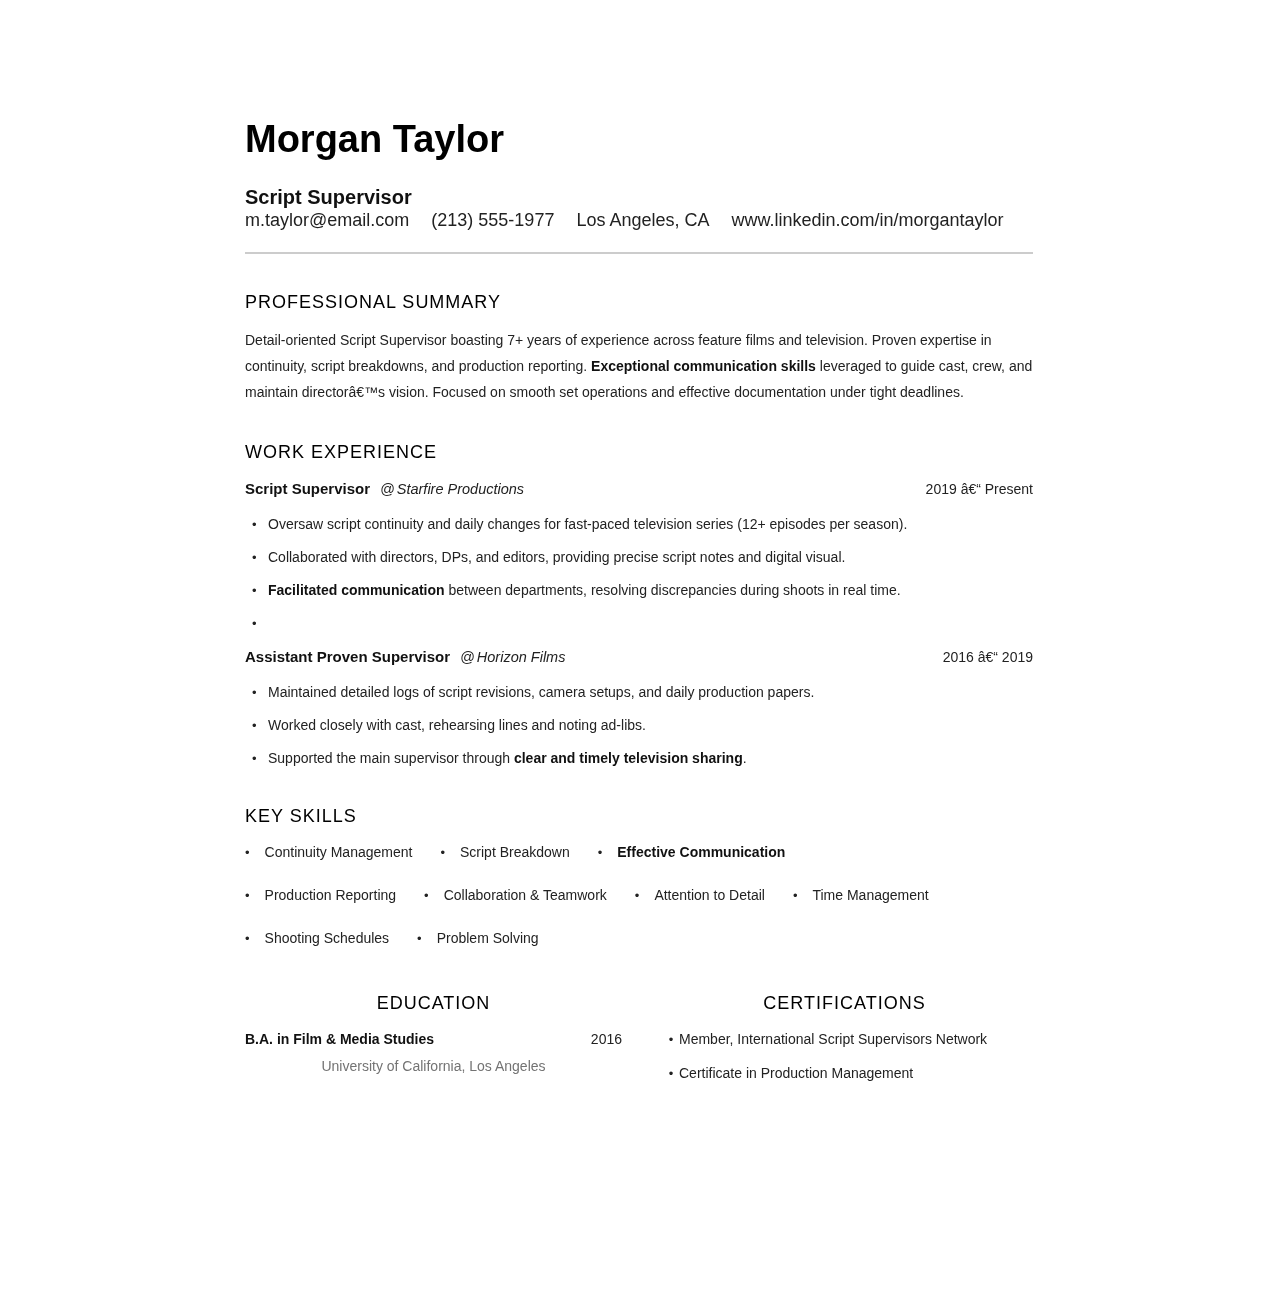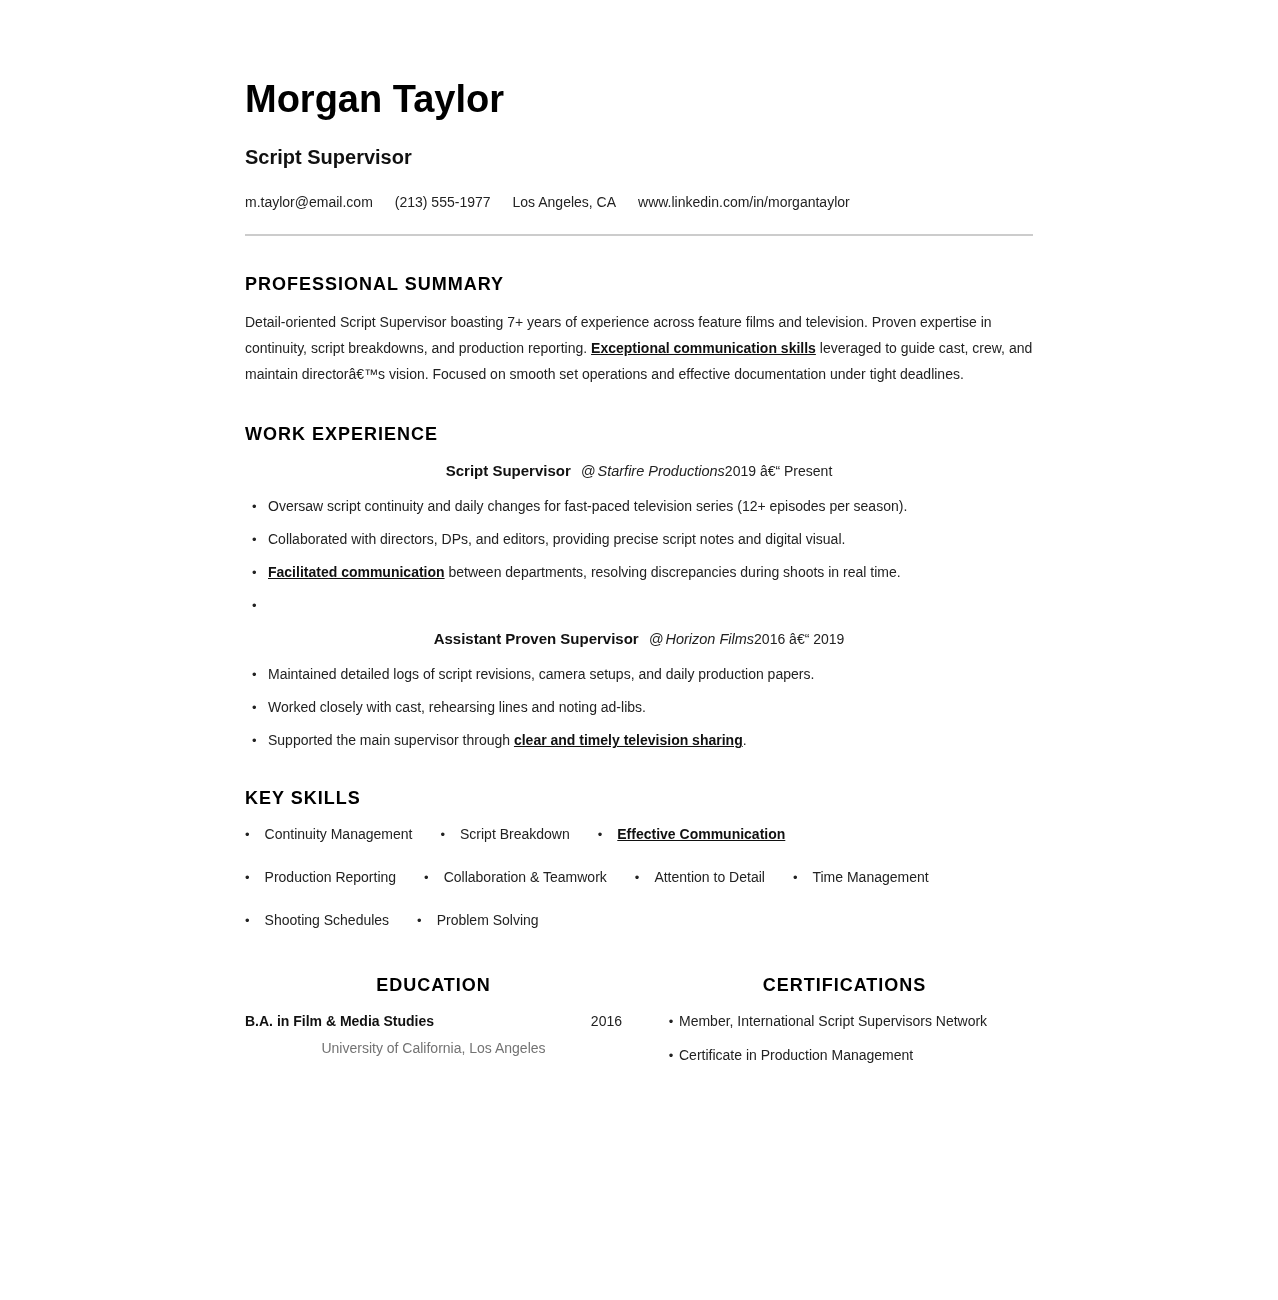--- a/index.html
+++ b/index.html
@@ -2,39 +2,39 @@
 <html><head>
 <meta charset="utf-8">
 <style>
   * { box-sizing: border-box; }
   html, body { margin: 0; padding: 0; }
   body {
     width: 1278px; min-height: 1300px; background: #ffffff;
     font-family: "Liberation Sans", "DejaVu Sans", sans-serif;
     color: #222; -webkit-font-smoothing: antialiased;
   }
-  .page { width: 788px; margin: 0 auto; padding-top: 76px; }
+  .page { width: 788px; margin: 0 auto; padding-top: 116px; }
 
   h1.name { font-size: 38px; line-height: 46px; font-weight: 700; color: #000; margin: 0; }
   h2.role { font-size: 20px; line-height: 26px; font-weight: 700; color: #111; margin: 22px 0 0 0; }
 
-  .contact { display: flex; gap: 22px; margin-top: 22px; font-size: 14px; line-height: 20px; color: #222; }
+  .contact { display: flex; gap: 22px; font-size: 18px; line-height: 20px; color: #222; }
 
   hr.divider { border: none; border-top: 2px solid #cccccc; margin: 22px 0 0 0; }
 
   section.block { margin-top: 36px; }
   section.block.summary-block { margin-top: 37px; }
-  h3.sect { font-size: 18px; line-height: 22px; font-weight: 700; letter-spacing: 1px; color: #000; margin: 0 0 15px 0; }
+  h3.sect { font-size: 18px; line-height: 22px; font-weight: 400; letter-spacing: 1px; color: #000; margin: 0 0 15px 0; }
 
   p.summary { font-size: 14px; line-height: 25.8px; margin: 0; color: #222; }
 
-  .emph { font-weight: 700; text-decoration: underline; color: #111; text-align: right; }
+  .emph { font-weight: 700; color: #111; text-align: right; }
 
   .job { margin-bottom: 10px; }
-  .job-head { display: flex; justify-content: center; align-items: baseline; line-height: 22px; margin-bottom: 14px; }
+  .job-head { display: flex; justify-content: space-between; align-items: baseline; line-height: 22px; margin-bottom: 14px; }
   .job-title { font-size: 15px; font-weight: 700; color: #111; }
   .job-at { font-style: italic; font-size: 14.5px; margin: 0 2px 0 10px; color: #222; }
   .job-company { font-style: italic; font-size: 14.5px; color: #222; }
   .job-dates { font-size: 14px; color: #222; white-space: nowrap; }
 
   ul.blist { list-style: none; margin: 0; padding: 0; }
   ul.blist li { display: flex; align-items: flex-start; font-size: 14px; line-height: 21px; margin-bottom: 12px; }
   .b-dot { flex: 0 0 23px; padding-left: 7px; font-size: 13px; color: #222; }
 
   .skill-row { display: flex; margin-bottom: 22px; }

